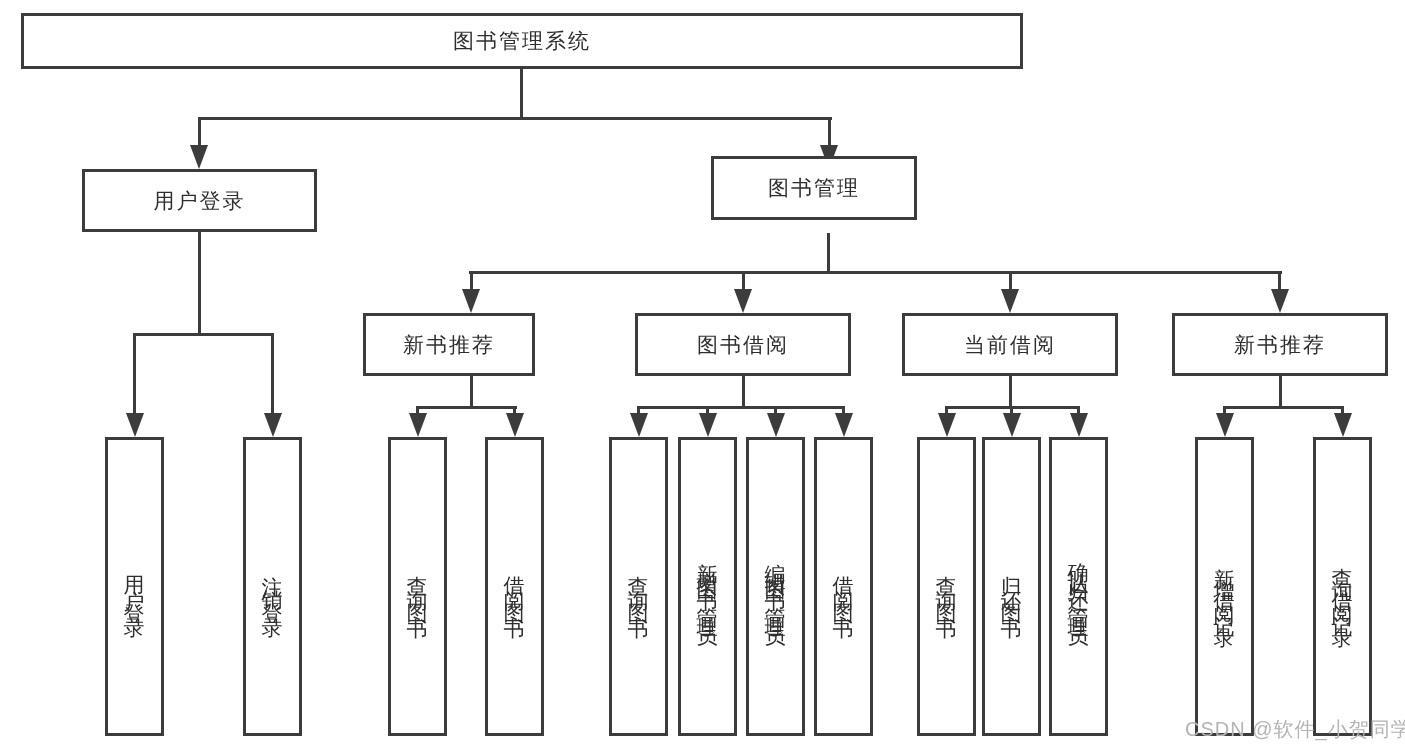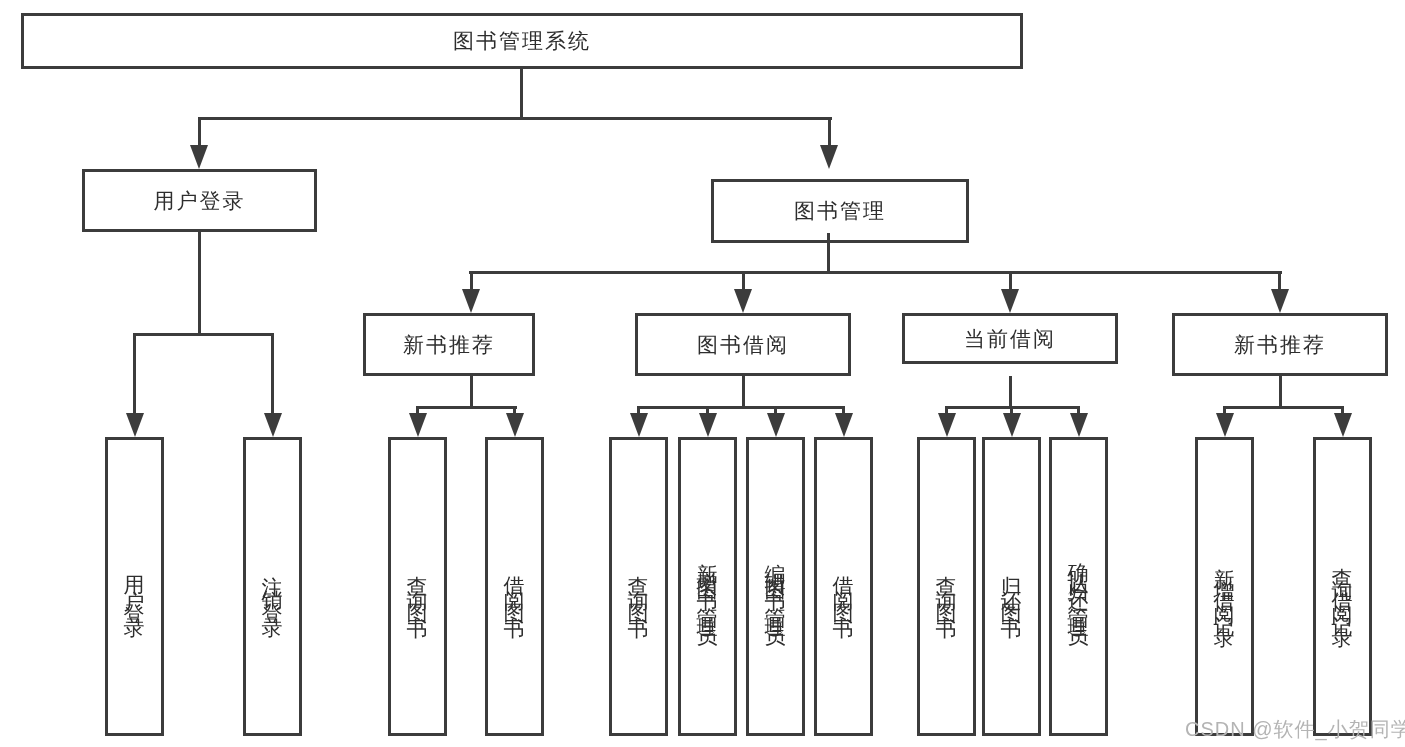--- a/index.html
+++ b/index.html
@@ -62,21 +62,21 @@
   <div class="box" style="left:21px;top:13px;width:1002px;height:56px">图书管理系统</div>
 
   <div class="vline" style="left:520px;top:69px;height:50px"></div>
   <div class="hline" style="left:198px;top:117px;width:634px"></div>
   <div class="vline" style="left:198px;top:117px;height:30px"></div>
   <div class="arrow" style="left:190px;top:145px"></div>
   <div class="vline" style="left:828px;top:117px;height:30px"></div>
   <div class="arrow" style="left:820px;top:145px"></div>
 
   <div class="box" style="left:82px;top:169px;width:235px;height:63px">用户登录</div>
-  <div class="box" style="left:711px;top:179px;width:258px;height:64px">图书管理</div>
+  <div class="box" style="left:711px;top:156px;width:206px;height:64px">图书管理</div>
 
   <div class="vline" style="left:198px;top:232px;height:103px"></div>
   <div class="hline" style="left:133px;top:333px;width:141px"></div>
   <div class="vline" style="left:133px;top:335px;height:80px"></div>
   <div class="arrow" style="left:126px;top:413px"></div>
   <div class="vline" style="left:271px;top:335px;height:80px"></div>
   <div class="arrow" style="left:264px;top:413px"></div>
 
   <div class="vline" style="left:827px;top:233px;height:40px"></div>
   <div class="hline" style="left:469px;top:271px;width:813px"></div>
@@ -84,21 +84,21 @@
   <div class="arrow" style="left:462px;top:289px"></div>
   <div class="vline" style="left:742px;top:271px;height:21px"></div>
   <div class="arrow" style="left:734px;top:289px"></div>
   <div class="vline" style="left:1009px;top:271px;height:21px"></div>
   <div class="arrow" style="left:1001px;top:289px"></div>
   <div class="vline" style="left:1278px;top:271px;height:21px"></div>
   <div class="arrow" style="left:1271px;top:289px"></div>
 
   <div class="box" style="left:363px;top:313px;width:172px;height:63px">新书推荐</div>
   <div class="box" style="left:635px;top:313px;width:216px;height:63px">图书借阅</div>
-  <div class="box" style="left:902px;top:313px;width:216px;height:51px">当前借阅</div>
+  <div class="box" style="left:902px;top:313px;width:216px;height:63px">当前借阅</div>
   <div class="box" style="left:1172px;top:313px;width:216px;height:63px">新书推荐</div>
 
   <div class="vline" style="left:470px;top:376px;height:32px"></div>
   <div class="hline" style="left:416px;top:406px;width:101px"></div>
   <div class="vline" style="left:416px;top:406px;height:10px"></div>
   <div class="arrow" style="left:409px;top:413px"></div>
   <div class="vline" style="left:513px;top:406px;height:10px"></div>
   <div class="arrow" style="left:506px;top:413px"></div>
 
   <div class="vline" style="left:742px;top:376px;height:32px"></div>

